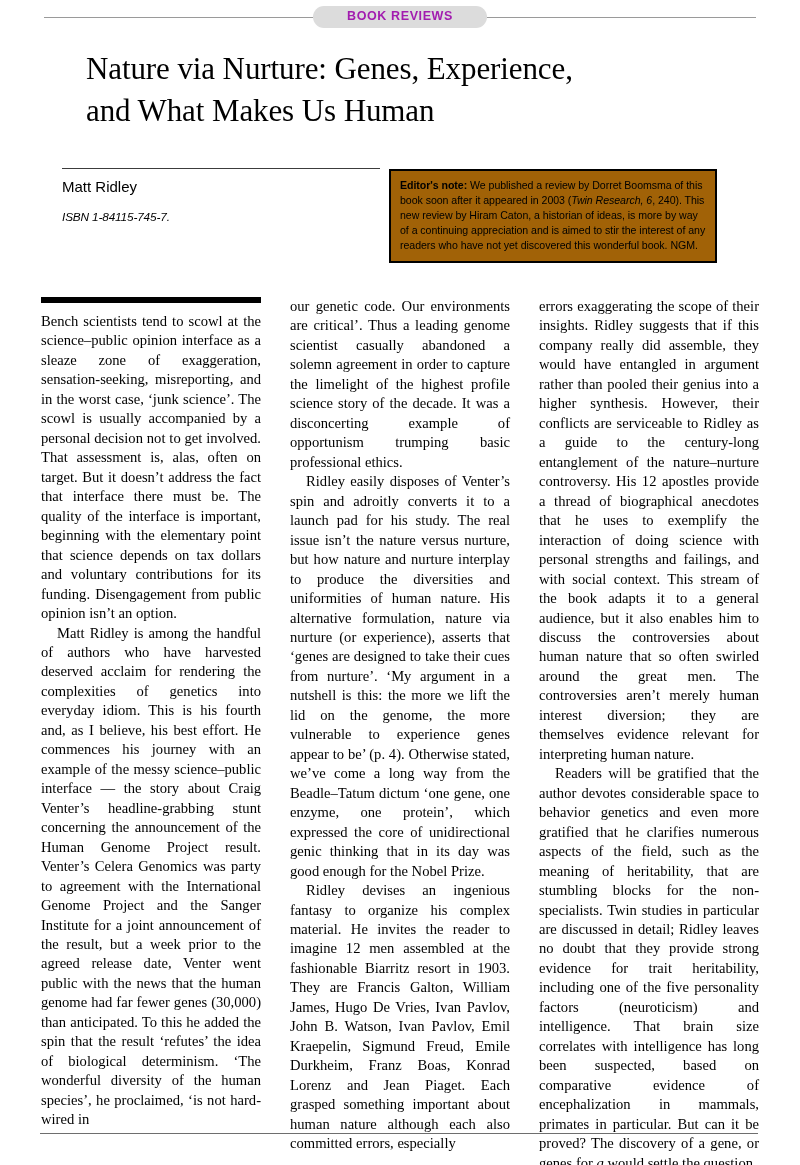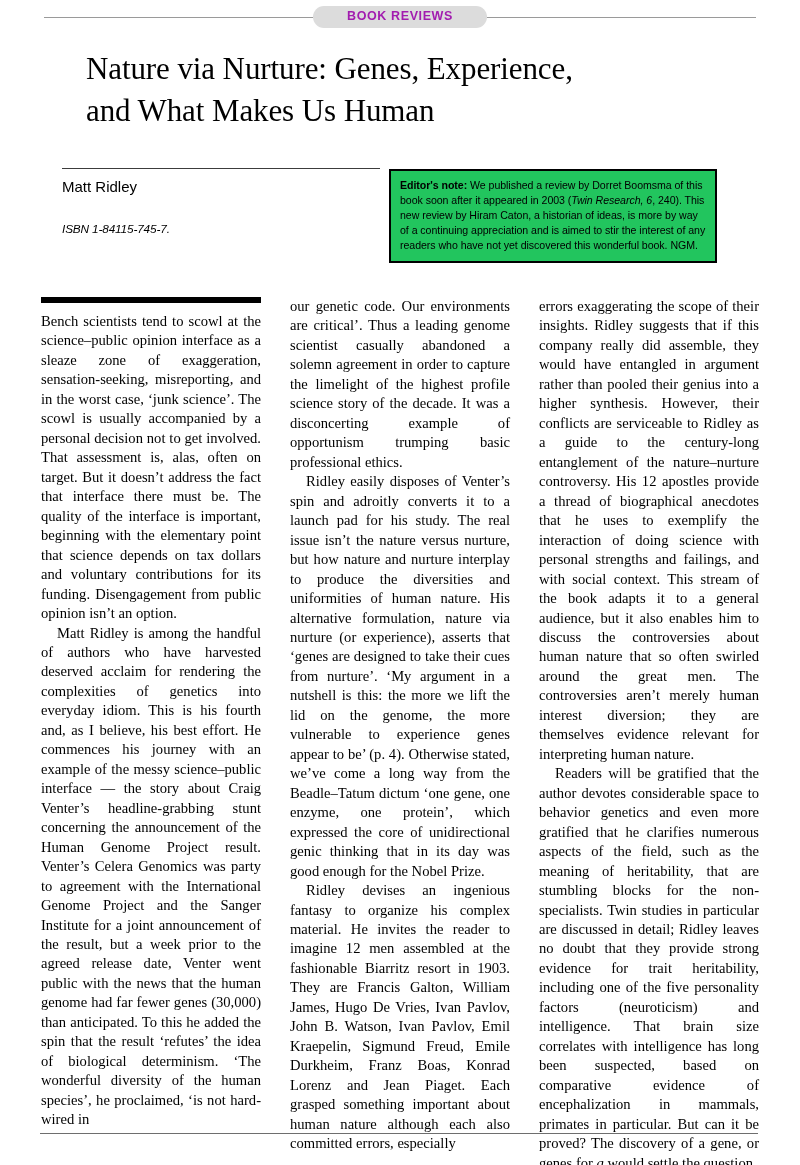--- a/index.html
+++ b/index.html
@@ -72,38 +72,38 @@
   .byline-rule {
     width: 318px;
     height: 1px;
     background: #3c3c3c;
     margin-bottom: 9px;
   }
   .author-name {
     font-family: "Liberation Sans", sans-serif;
     font-size: 15px;
     line-height: 1.2;
-    margin-bottom: 25px;
+    margin-bottom: 13px;
   }
   .pub-details {
     font-family: "Liberation Sans", sans-serif;
     font-style: italic;
     font-size: 11.8px;
     line-height: 1.45;
     letter-spacing: -0.15px;
   }
 
   
   .editors-note {
     position: absolute;
     left: 389px;
     top: 169px;
     width: 328px;
     box-sizing: border-box;
-    background: #22c55e;
+    background: #a16207;
     border: 2px solid #000000;
     padding: 7px 9px 8px 9px;
     font-family: "Liberation Sans", sans-serif;
     font-size: 10.6px;
     line-height: 1.42;
     text-align: left;
     letter-spacing: -0.05px;
   }
   .editors-note b { font-weight: bold; }
   .editors-note i { font-style: italic; }

